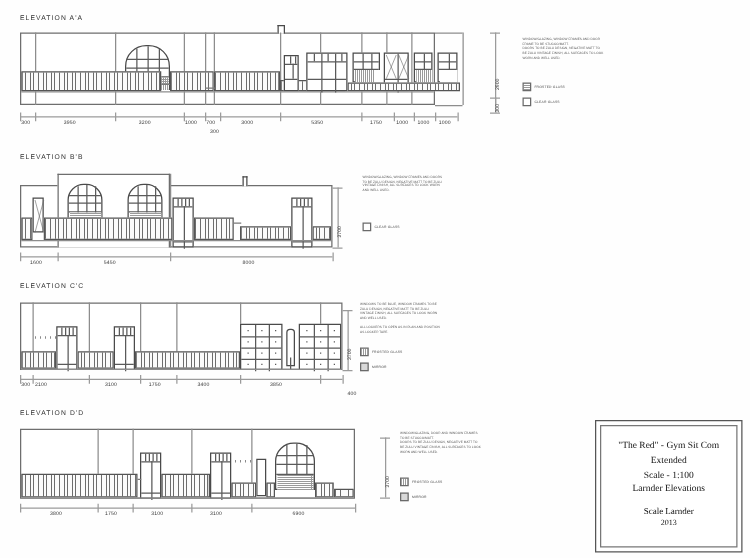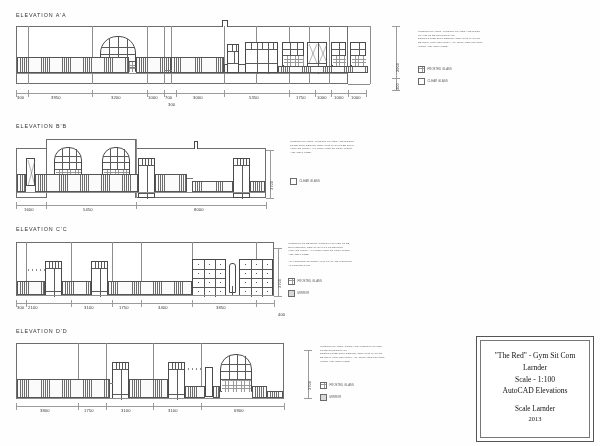--- a/index.html
+++ b/index.html
@@ -525,22 +525,22 @@
     <div class="legend-label">FROSTED GLASS</div>
   </div>
   <div class="legend-row" style="left:320px;top:394px;">
     <div class="legend-swatch mirror"></div>
     <div class="legend-label">MIRROR</div>
   </div>
 
   <div class="titleblock" style="left:476px;top:336px;width:118px;height:106px;">
     <div class="inner">
       <div class="tb-line">"The Red" - Gym Sit Com</div>
-      <div class="tb-line">Larnder</div>
+      <div class="tb-line">Extended</div>
       <div class="tb-line">Scale - 1:100</div>
-      <div class="tb-line">AutoCAD Elevations</div>
+      <div class="tb-line">Larnder Elevations</div>
       <div class="tb-gap"></div>
       <div class="tb-author">Scale Larnder</div>
       <div class="tb-year">2013</div>
     </div>
   </div>
 
 </div>
 
 </body></html>

